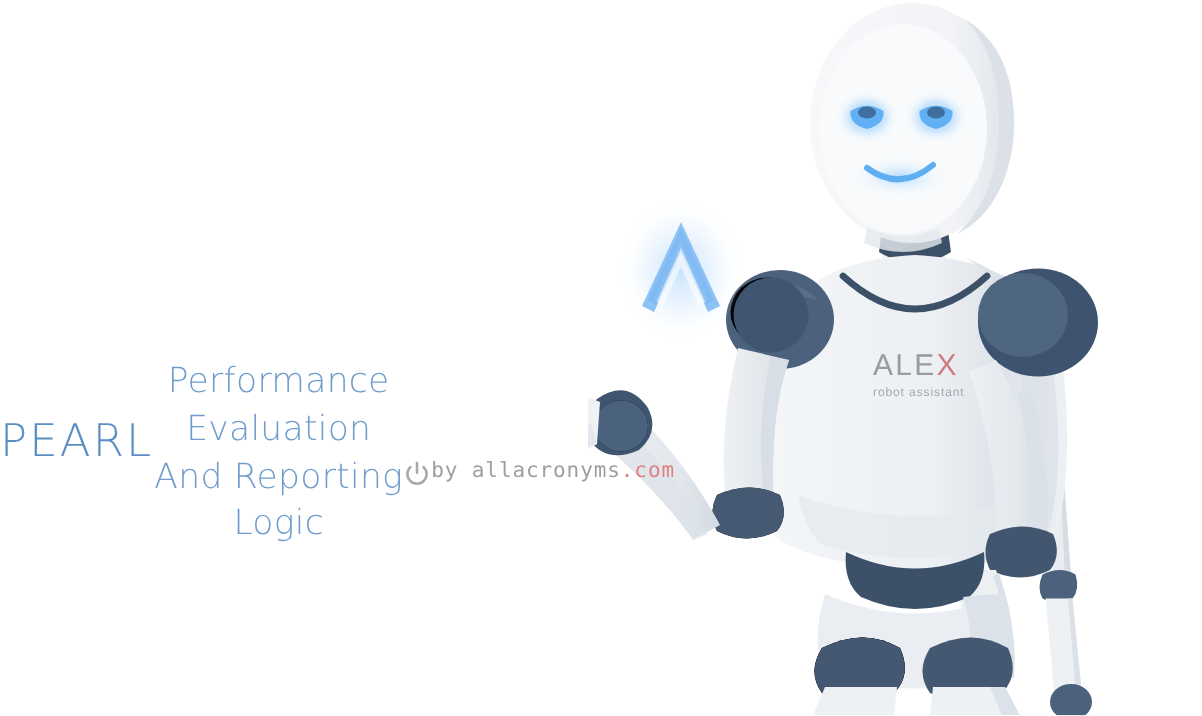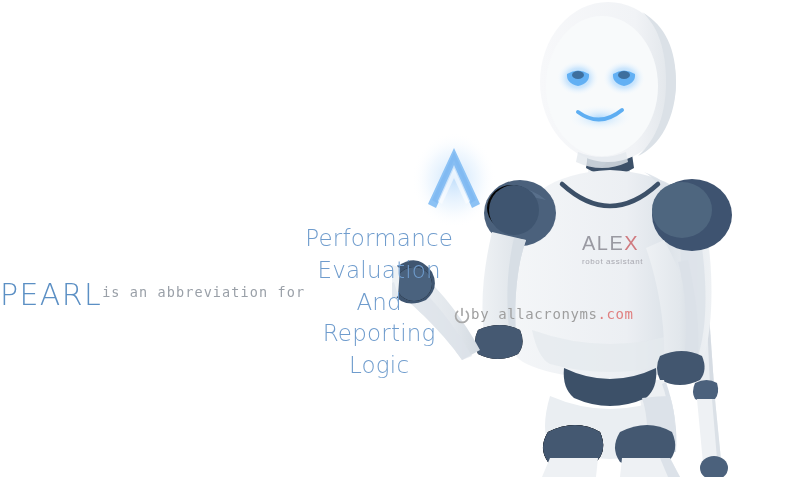--- a/index.html
+++ b/index.html
@@ -278,21 +278,20 @@
         <text x="190" y="250" font-family="Liberation Sans, sans-serif" font-size="20" fill="#9a9aa2" letter-spacing="1.5">ALE<tspan fill="#d07b80">X</tspan></text>
         <text x="190" y="264" font-family="Liberation Sans, sans-serif" font-size="8" fill="#a8a8b0" letter-spacing="0.6">robot assistant</text>
       </g>
     </svg>
   </div>
 
   <div id="text-panel">
 
     <h1 class="acronym-title">PEARL</h1>
 
-    <div class="subtitle">is an abbreviation for</div>
 
     <div class="expansion">Performance Evaluation And Reporting Logic</div>
 
     <div class="power-icon-wrap">
       <svg width="18" height="18" viewBox="0 0 18 18">
         <path d="M4.6 4.4 a6.4 6.4 0 1 0 8.8 0" fill="none" stroke="#a8a8a8" stroke-width="1.7" stroke-linecap="round"></path>
         <line x1="9" y1="1.6" x2="9" y2="8.2" stroke="#a8a8a8" stroke-width="1.7" stroke-linecap="round"></line>
       </svg>
     </div>
 

